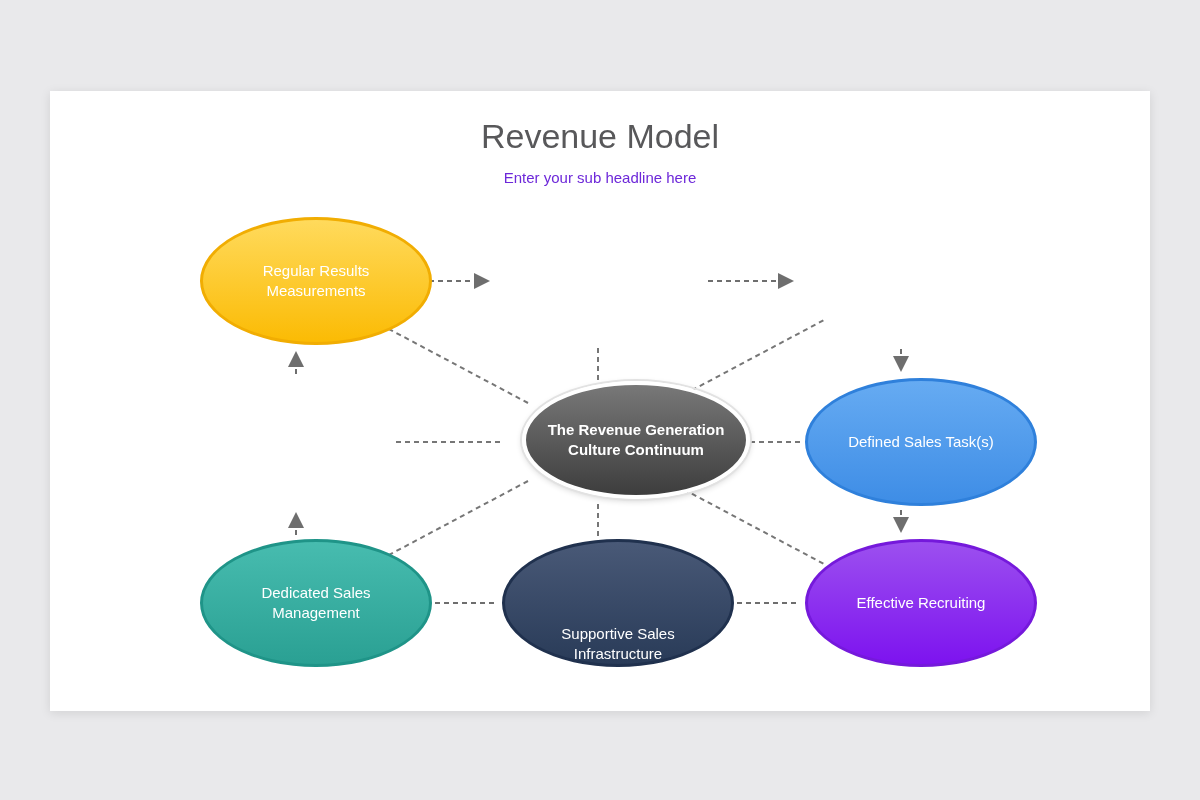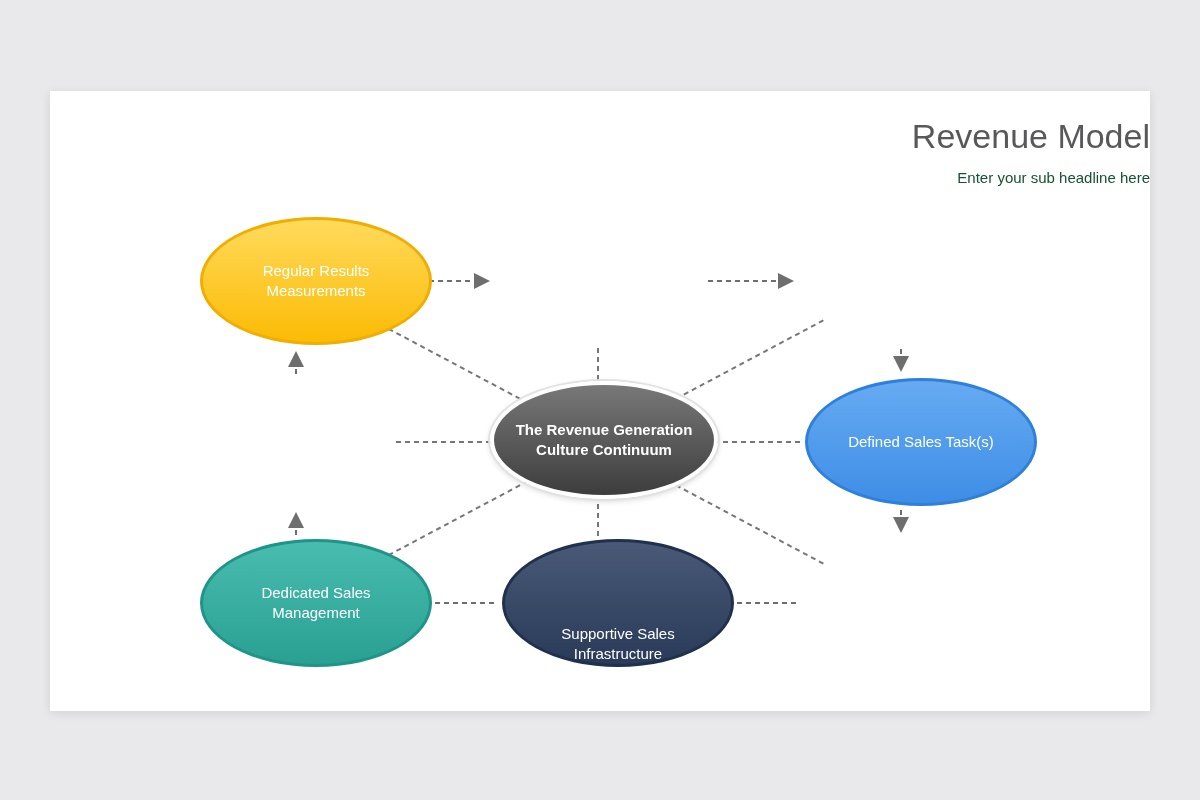--- a/index.html
+++ b/index.html
@@ -7,29 +7,29 @@
     width:1200px;height:800px;
     background:#E9E9EB;
     font-family:"Liberation Sans", sans-serif;
     position:relative;overflow:hidden;
   }
   .slide{
     position:absolute;left:50px;top:91px;width:1100px;height:620px;
     background:#FFFFFF;
     box-shadow:0 2px 10px rgba(0,0,0,0.10);
   }
-  .header{ text-align:right; }
+  .header{ text-align:center; }
   .title{
     margin-top:26px;
     font-size:34px;line-height:1.15;
     color:#58585A;font-weight:400;
   }
   .subtitle{
     margin-top:13px;
-    font-size:15px;color:#14532d;
+    font-size:15px;color:#6d28d9;
   }
   .diagram{position:absolute;left:0;top:0;width:1100px;height:624px;}
   svg.connectors{position:absolute;left:0;top:0;pointer-events:none;}
   .spoke{stroke:#767676;stroke-width:2;stroke-dasharray:5 4;fill:none;}
   .flow{stroke:#6E6E6E;stroke-width:2;stroke-dasharray:5 4;fill:none;}
   .node{
     position:absolute;width:186px;height:122px;
     border-radius:50%;
     border:3px solid transparent;
     display:flex;align-items:center;justify-content:center;
@@ -39,21 +39,21 @@
   }
   .n-tl{left:150px;top:126px;background:linear-gradient(180deg,#FFDA5C,#FBBB04);border-color:#F1AD02;}
   .n-tc{left:452px;top:126px;background:linear-gradient(180deg,#F79A4F,#EC7014);border-color:#E3680F;}
   .n-tr{left:755px;top:126px;background:linear-gradient(180deg,#47BCAF,#2AA093);border-color:#1F9488;}
   .n-ml{left:150px;top:287px;background:linear-gradient(180deg,#66ABF2,#3E8DE6);border-color:#2F80DB;}
   .n-mr{left:755px;top:287px;background:linear-gradient(180deg,#66ABF2,#3E8DE6);border-color:#2F80DB;}
   .n-bl{left:150px;top:448px;background:linear-gradient(180deg,#47BCAF,#2AA093);border-color:#1F9488;}
   .n-bc{left:452px;top:448px;background:linear-gradient(180deg,#495977,#293B58);border-color:#20314E;align-items:flex-end;}
   .n-br{left:755px;top:448px;background:linear-gradient(180deg,#9C50EF,#7D13EF);border-color:#7519DB;}
   .node-center{
-    left:440px;top:290px;width:180px;height:110px;
+    left:472px;top:290px;width:180px;height:110px;
     background:linear-gradient(180deg,#787878,#3D3D3D);
     border:4px solid #FFFFFF;
     box-shadow:0 0 0 2px #E2E2E2, 0 2px 6px rgba(0,0,0,0.18);
     font-weight:bold;
   }
 </style>
 </head>
 <body>
 
 <div class="slide">
@@ -94,18 +94,21 @@
     </div>
     <div class="node n-bl">
       <span>Dedicated Sales Management</span>
     </div>
     <div class="node n-mr">
       <span>Defined Sales Task(s)</span>
     </div>
     <div class="node n-bc">
       <span>Supportive Sales Infrastructure</span>
     </div>
+    <div class="node n-br">
+      <span>Effective Recruiting</span>
+    </div>
 
     <div class="node node-center">
       <span>The Revenue Generation Culture Continuum</span>
     </div>
   </div>
 </div>
 
 </body></html>

